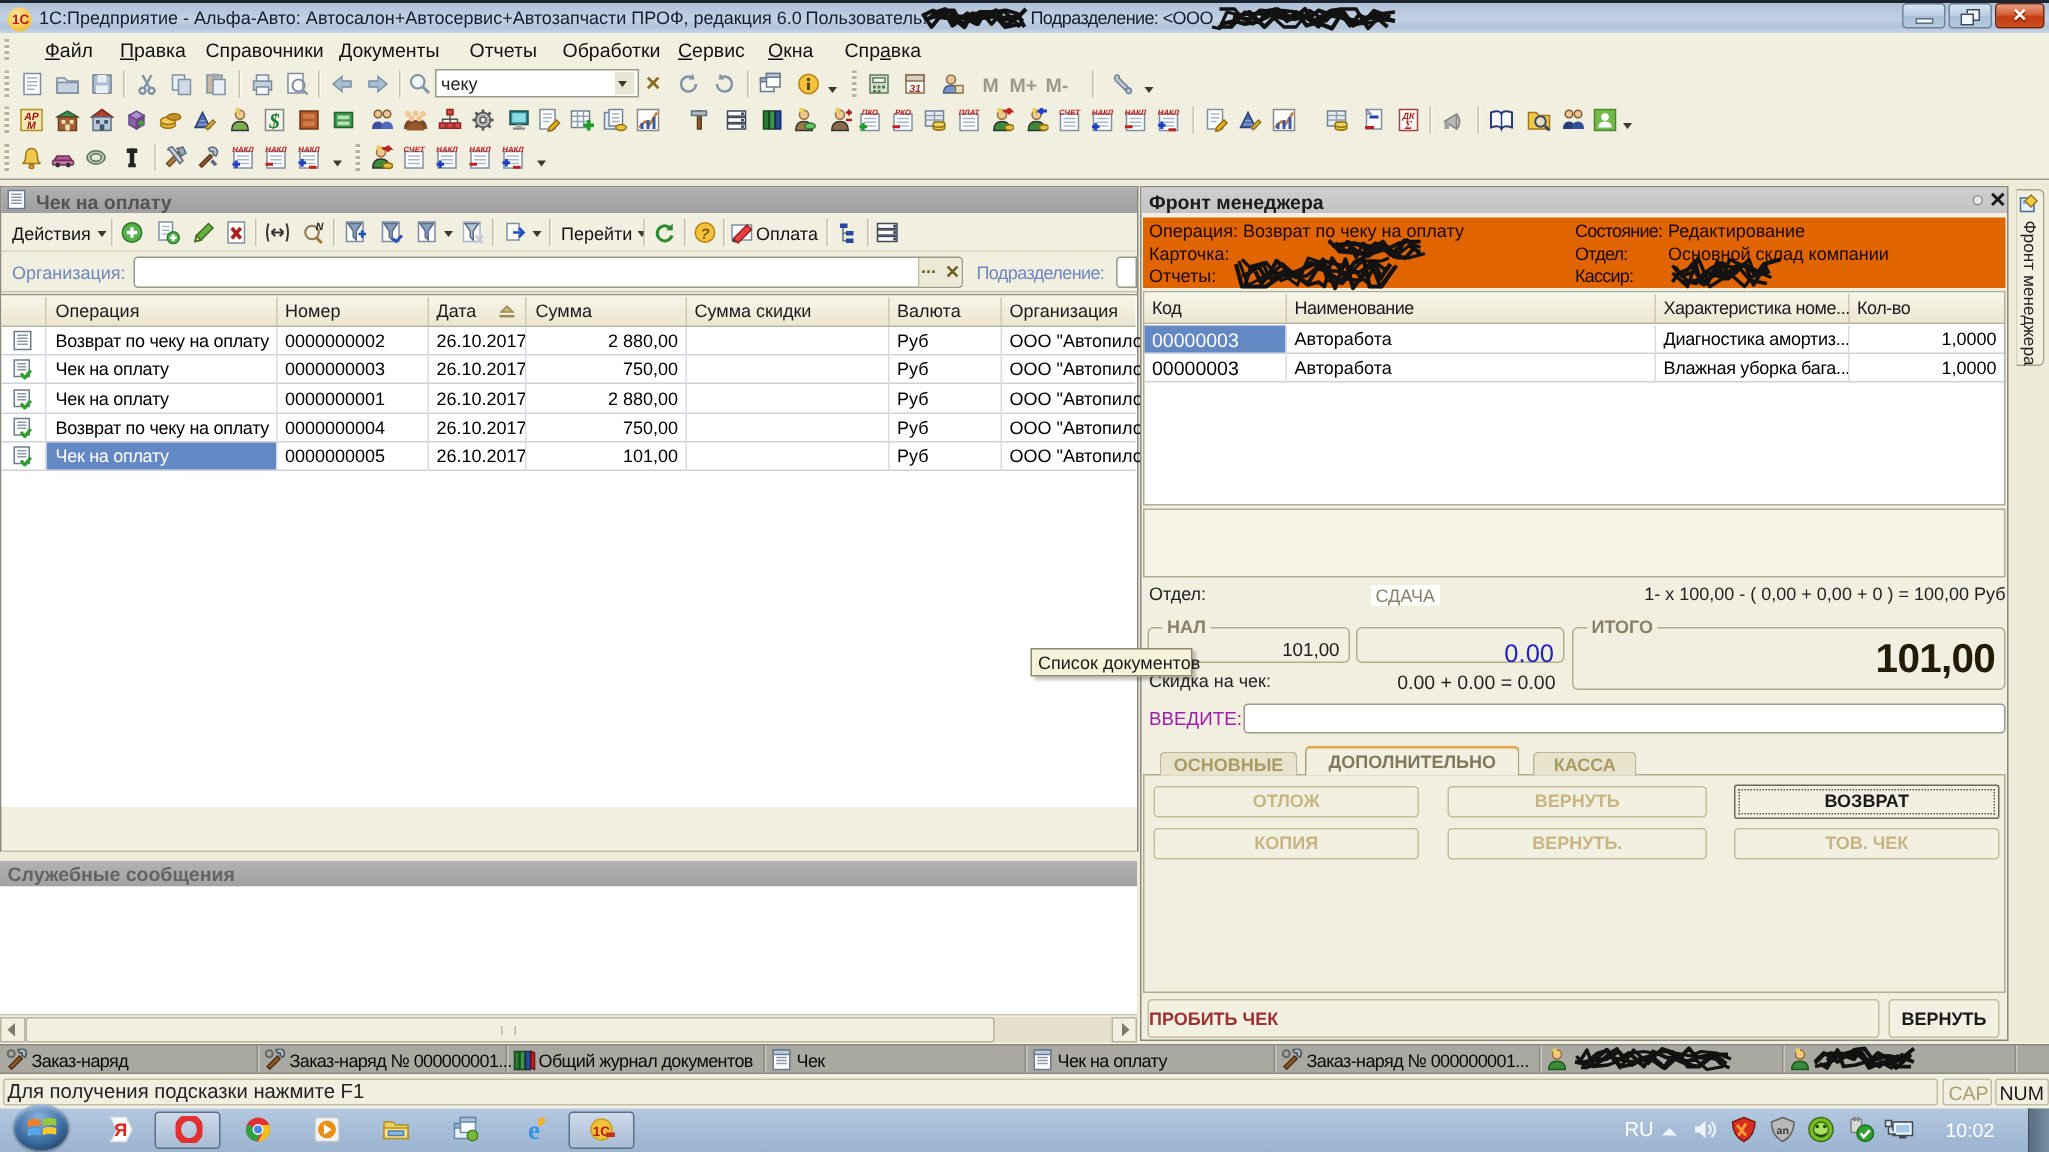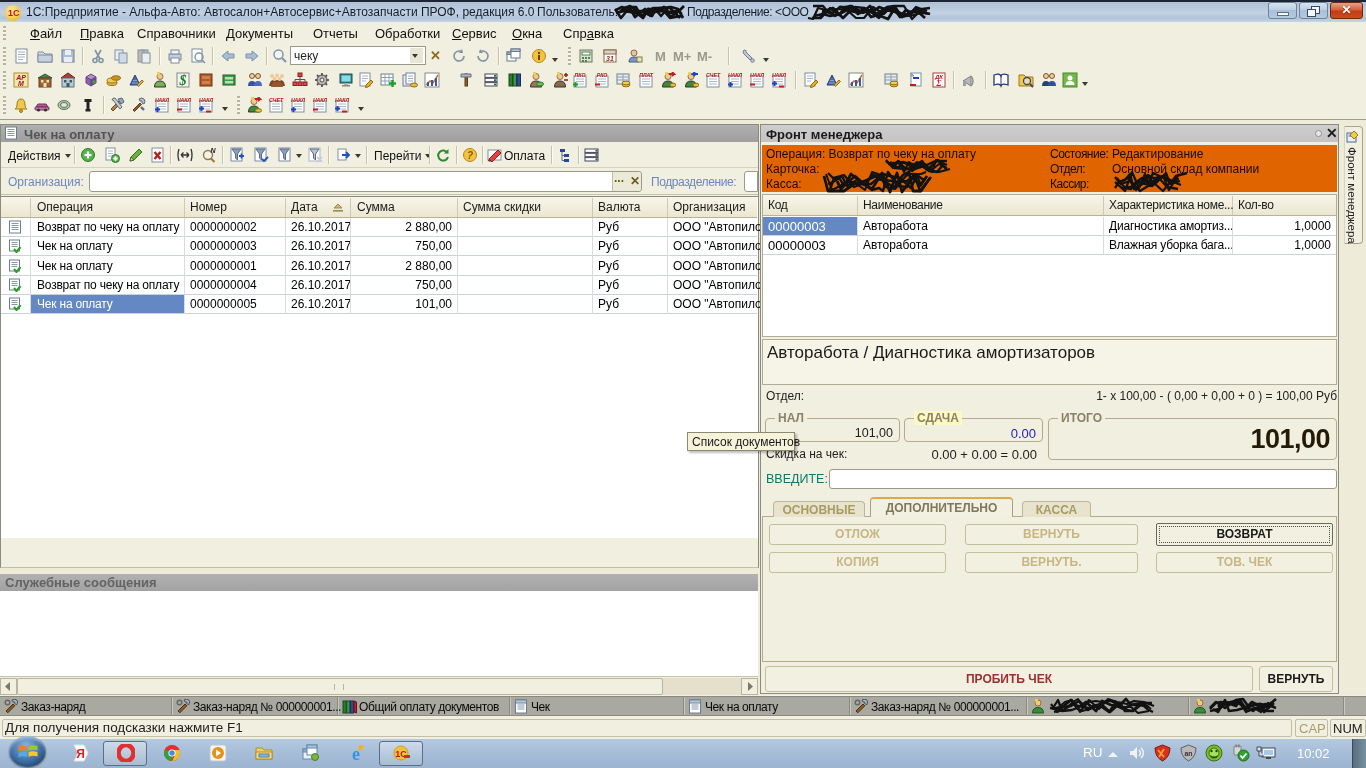--- a/index.html
+++ b/index.html
@@ -937,21 +937,21 @@
 <div class="txt" style="left:766px;top:127px;font-size:13px;font-weight:bold;color:#1a1a1a">Фронт менеджера</div>
 <div class="abs" style="left:1315px;top:130px;width:7px;height:7px;background:#e8e8e8;border:1px solid #909090;border-radius:4px"></div>
 <div class="txt" style="left:1326px;top:125px;font-size:14px;font-weight:bold;color:#1a1a1a">✕</div>
 <div class="abs" style="left:762px;top:145px;width:575px;height:47px;background:#e06400"></div>
 <div class="txt" style="left:766px;top:147px;font-size:12px;color:#1a0a00">Операция: Возврат по чеку на оплату</div>
 <div class="txt" style="left:1050px;top:147px;font-size:12px;letter-spacing:-0.5px;color:#1a0a00">Состояние:</div>
 <div class="txt" style="left:1112px;top:147px;font-size:12px;color:#1a0a00">Редактирование</div>
 <div class="txt" style="left:766px;top:162px;font-size:12px;color:#1a0a00">Карточка: </div>
 <div class="txt" style="left:1050px;top:162px;font-size:12px;letter-spacing:-0.5px;color:#1a0a00">Отдел:</div>
 <div class="txt" style="left:1112px;top:162px;font-size:12px;color:#1a0a00">Основной склад компании</div>
-<div class="txt" style="left:766px;top:177px;font-size:12px;color:#1a0a00">Касса: </div>
+<div class="txt" style="left:766px;top:177px;font-size:12px;color:#1a0a00">Отчеты: </div>
 <div class="txt" style="left:1050px;top:177px;font-size:12px;letter-spacing:-0.5px;color:#1a0a00">Кассир:</div>
 <div class="txt" style="left:1112px;top:177px;font-size:12px;color:#1a0a00"></div>
 <svg class="abs" style="left:0;top:0" width="1366" height="768">
       <path d="M886 160 L893 168 L898 161 L903 169 L908 169 L917 162 L925 165 L932 172 L936 160 L947 165" fill="none" stroke="#121212" stroke-width="2.2" stroke-linejoin="round"></path>
       <path d="M888 164 L899 163 L904 167 L912 171 L922 164 L927 170 L938 160 L947 170" fill="none" stroke="#121212" stroke-width="2.5" stroke-linejoin="round"></path>
       <path d="M892 163 L901 162 L909 163 L913 164 L920 165 L928 170 L939 172 L950 169" fill="none" stroke="#121212" stroke-width="2.2" stroke-linejoin="round"></path>
       <path d="M890 162 L898 168 L903 162 L913 167 L922 161 L929 171 L937 172 L943 165" fill="none" stroke="#121212" stroke-width="2.6" stroke-linejoin="round"></path>
       <path d="M892 165 L899 161 L904 172 L909 162 L915 169 L925 166 L933 169 L939 164 L947 168" fill="none" stroke="#121212" stroke-width="2.0" stroke-linejoin="round"></path>
       <path d="M886 161 L895 168 L906 169 L912 169 L923 164 L927 165 L933 162 L937 161 L947 161" fill="none" stroke="#121212" stroke-width="2.5" stroke-linejoin="round"></path>
       <path d="M826 174 L832 190 L840 186 L845 182 L854 182 L865 190 L872 172 L881 175 L885 187 L895 189 L906 176 L910 174 L921 174 L926 172" fill="none" stroke="#121212" stroke-width="2.0" stroke-linejoin="round"></path>
@@ -984,35 +984,34 @@
 <div class="txt" style="right:35px;top:219px;font-size:12px;color:#000">1,0000</div>
 <div class="abs" style="left:763px;top:254px;width:573px;height:1px;background:#ccd2da"></div>
 <div class="txt" style="left:768px;top:238px;font-size:13px;color:#000">00000003</div>
 <div class="txt" style="left:863px;top:238px;font-size:12px;color:#000">Авторабота</div>
 <div class="txt" style="left:1109px;top:238px;font-size:12px;letter-spacing:-0.2px;color:#000">Влажная уборка бага...</div>
 <div class="txt" style="right:35px;top:238px;font-size:12px;color:#000">1,0000</div>
 <div class="abs" style="left:857px;top:217px;width:1px;height:38px;background:#d8dce2"></div>
 <div class="abs" style="left:1103px;top:217px;width:1px;height:38px;background:#d8dce2"></div>
 <div class="abs" style="left:1232px;top:217px;width:1px;height:38px;background:#d8dce2"></div>
 <div class="abs" style="left:762px;top:339px;width:575px;height:46px;background:#f6f4e6;border:1px solid #b0ac96"></div>
-<div class="txt" style="left:767px;top:343px;font-size:17px;color:#1a1a1a">Авторабота / Диагностика амортизаторов</div>
 <div class="txt" style="left:766px;top:389px;font-size:12px;color:#222">Отдел:</div>
 <div class="txt" style="right:29px;top:389px;font-size:12px;color:#222">1- х 100,00 - ( 0,00 + 0,00 + 0 ) = 100,00 Руб</div>
 <div class="abs" style="left:765px;top:418px;width:135px;height:24px;border:1px solid #b4ab8c;border-radius:4px"></div>
     <div class="txt" style="left:775px;top:411px;font-size:12px;font-weight:bold;color:#8a8168;background:#f1efdf;padding:0 3px">НАЛ</div>
 <div class="txt" style="right:473px;top:426px;font-size:12.5px;color:#222">101,00</div>
 <div class="abs" style="left:904px;top:418px;width:139px;height:24px;border:1px solid #b4ab8c;border-radius:4px"></div>
-    <div class="txt" style="left:914px;top:411px;font-size:12px;font-weight:bold;color:#8a8168;background:#fef9c3;padding:0 3px">СДАЧА</div>
-<div class="txt" style="right:330px;top:426px;font-size:13px;color:#2222bb">0.00</div>
+    <div class="txt" style="left:914px;top:390px;font-size:12px;font-weight:normal;color:#8a8168;background:#ffffff;padding:0 3px">СДАЧА</div>
+<div class="txt" style="right:330px;top:426px;font-size:17px;color:#2222bb">0.00</div>
 <div class="abs" style="left:1048px;top:418px;width:289px;height:42px;border:1px solid #b4ab8c;border-radius:4px"></div>
     <div class="txt" style="left:1058px;top:411px;font-size:12px;font-weight:bold;color:#8a8168;background:#f1efdf;padding:0 3px">ИТОГО</div>
 <div class="txt" style="right:36px;top:424px;font-size:27px;font-weight:bold;color:#241a08;letter-spacing:-0.5px">101,00</div>
 <div class="txt" style="left:766px;top:447px;font-size:12px;color:#222">Скидка на чек:</div>
 <div class="txt" style="right:329px;top:447px;font-size:13px;color:#222">0.00 + 0.00 = 0.00</div>
-<div class="txt" style="left:766px;top:472px;font-size:12.5px;color:#0f766e">ВВЕДИТЕ:</div>
+<div class="txt" style="left:766px;top:472px;font-size:12.5px;color:#a21caf">ВВЕДИТЕ:</div>
 <div class="abs" style="left:829px;top:469px;width:508px;height:20px;background:#fff;border:1px solid #9a9a8a;border-radius:3px"></div>
 <div class="abs" style="left:762px;top:516px;width:575px;height:146px;border:1px solid #b4ab8c;background:#f1efdf"></div>
 <div class="abs" style="left:773px;top:501px;width:92px;height:16px;background:#e7e3cd;border:1px solid #bdb698;border-bottom:none;border-radius:4px 4px 0 0"></div>
 <div class="txt" style="left:773px;top:503px;width:92px;text-align:center;font-size:12px;font-weight:bold;color:#a89c64">ОСНОВНЫЕ</div>
 <div class="abs" style="left:870px;top:497px;width:143px;height:20px;background:#f2f0e0;border:1px solid #ab9f7c;border-top:2px solid #e2a848;border-bottom:none;border-radius:4px 4px 0 0"></div>
 <div class="txt" style="left:870px;top:501px;width:143px;text-align:center;font-size:12px;font-weight:bold;color:#81775a">ДОПОЛНИТЕЛЬНО</div>
 <div class="abs" style="left:1022px;top:501px;width:69px;height:16px;background:#e7e3cd;border:1px solid #bdb698;border-bottom:none;border-radius:4px 4px 0 0"></div>
 <div class="txt" style="left:1022px;top:503px;width:69px;text-align:center;font-size:12px;font-weight:bold;color:#a89c64">КАССА</div>
 <div class="abs" style="left:769px;top:524px;width:177px;height:21px;background:#f2f0e1;border:1px solid #c6bd9c;border-radius:3px;">
       <div style="position:absolute;left:0;right:0;top:2px;text-align:center;font-size:12px;font-weight:bold;color:#c7b684">ОТЛОЖ</div>
@@ -1027,21 +1026,21 @@
 <div class="abs" style="left:769px;top:552px;width:177px;height:21px;background:#f2f0e1;border:1px solid #c6bd9c;border-radius:3px;">
       <div style="position:absolute;left:0;right:0;top:2px;text-align:center;font-size:12px;font-weight:bold;color:#c7b684">КОПИЯ</div>
     </div>
 <div class="abs" style="left:965px;top:552px;width:173px;height:21px;background:#f2f0e1;border:1px solid #c6bd9c;border-radius:3px;">
       <div style="position:absolute;left:0;right:0;top:2px;text-align:center;font-size:12px;font-weight:bold;color:#c7b684">ВЕРНУТЬ.</div>
     </div>
 <div class="abs" style="left:1156px;top:552px;width:177px;height:21px;background:#f2f0e1;border:1px solid #c6bd9c;border-radius:3px;">
       <div style="position:absolute;left:0;right:0;top:2px;text-align:center;font-size:12px;font-weight:bold;color:#c7b684">ТОВ. ЧЕК</div>
     </div>
 <div class="abs" style="left:765px;top:666px;width:488px;height:26px;background:#f2f0e1;border:1px solid #c6bd9c;border-radius:3px;">
-      <div style="position:absolute;left:0;right:0;top:5px;text-align:center;font-size:12px;font-weight:bold;color:#9c3032">ПРОБИТЬ ЧЕК</div>
+      <div style="position:absolute;left:0;right:0;top:5px;text-align:left;font-size:12px;font-weight:bold;color:#9c3032">ПРОБИТЬ ЧЕК</div>
     </div>
 <div class="abs" style="left:1259px;top:666px;width:74px;height:26px;background:#f2f0e1;border:1px solid #c6bd9c;border-radius:3px;">
       <div style="position:absolute;left:0;right:0;top:5px;text-align:center;font-size:12px;font-weight:bold;color:#1a1a1a">ВЕРНУТЬ</div>
     </div>
 <div class="abs" style="left:687px;top:432px;width:108px;height:19px;background:#f6f3da;border:1px solid #8a8a70;box-shadow:2px 2px 2px rgba(0,0,0,.25)">
       <div style="position:absolute;left:4px;top:2px;font-size:12px;color:#1a1a1a;white-space:nowrap">Список документов</div>
     </div>
 <div class="abs" style="left:1344px;top:126px;width:19px;height:118px;background:#f1efdf;border:1px solid #a8a490;border-left:1px solid #d8d4c0;border-radius:0 4px 4px 0"></div>
 <i class="ic" style="left:1346px;top:129px;width:13px;height:13px"><svg width="13" height="13" viewBox="0 0 13 13">
         <rect x="1" y="3" width="9" height="9" fill="#e8f0f8" stroke="#4a6a9a"></rect>
@@ -1067,21 +1066,21 @@
       </svg></i>
 <div class="txt" style="left:193px;top:700px;font-size:12px;letter-spacing:-0.4px;color:#0a0a0a">Заказ-наряд № 000000001...</div>
 <div class="abs" style="left:509px;top:697px;width:1px;height:18px;background:#8a8a84"></div>
 <div class="abs" style="left:510px;top:697px;width:1px;height:18px;background:#c8c8c0"></div>
 <i class="ic" style="left:342px;top:699px;width:15px;height:15px"><svg width="15" height="15" viewBox="0 0 15 15">
         <rect x="1" y="2" width="3.2" height="12" fill="#2a7a34" stroke="#184a1e"></rect>
         <rect x="4.7" y="2" width="3.2" height="12" fill="#3a9a46" stroke="#184a1e"></rect>
         <rect x="8.4" y="2" width="3.2" height="12" fill="#2c4c9a" stroke="#1a2c5e"></rect>
         <path d="M12 2 l2.5 1 v11 l-2.5 -1z" fill="#c02020" stroke="#701010"></path>
       </svg></i>
-<div class="txt" style="left:359px;top:700px;font-size:12px;letter-spacing:-0.4px;color:#0a0a0a">Общий оплату документов</div>
+<div class="txt" style="left:359px;top:700px;font-size:12px;letter-spacing:-0.4px;color:#0a0a0a">Общий журнал документов</div>
 <div class="abs" style="left:683px;top:697px;width:1px;height:18px;background:#8a8a84"></div>
 <div class="abs" style="left:684px;top:697px;width:1px;height:18px;background:#c8c8c0"></div>
 <i class="ic" style="left:514px;top:699px;width:15px;height:15px"><svg width="15" height="15" viewBox="0 0 15 15">
         <rect x="1.5" y="1" width="11" height="13" fill="#fff" stroke="#6c7c90"></rect>
         <rect x="1.5" y="1" width="11" height="3" fill="#b8cce0" stroke="#6c7c90"></rect>
         <g stroke="#8898ac">
           <line x1="3.5" y1="6" x2="10.5" y2="6"></line>
           <line x1="3.5" y1="8" x2="10.5" y2="8"></line>
           <line x1="3.5" y1="10" x2="10.5" y2="10"></line>
         </g>

